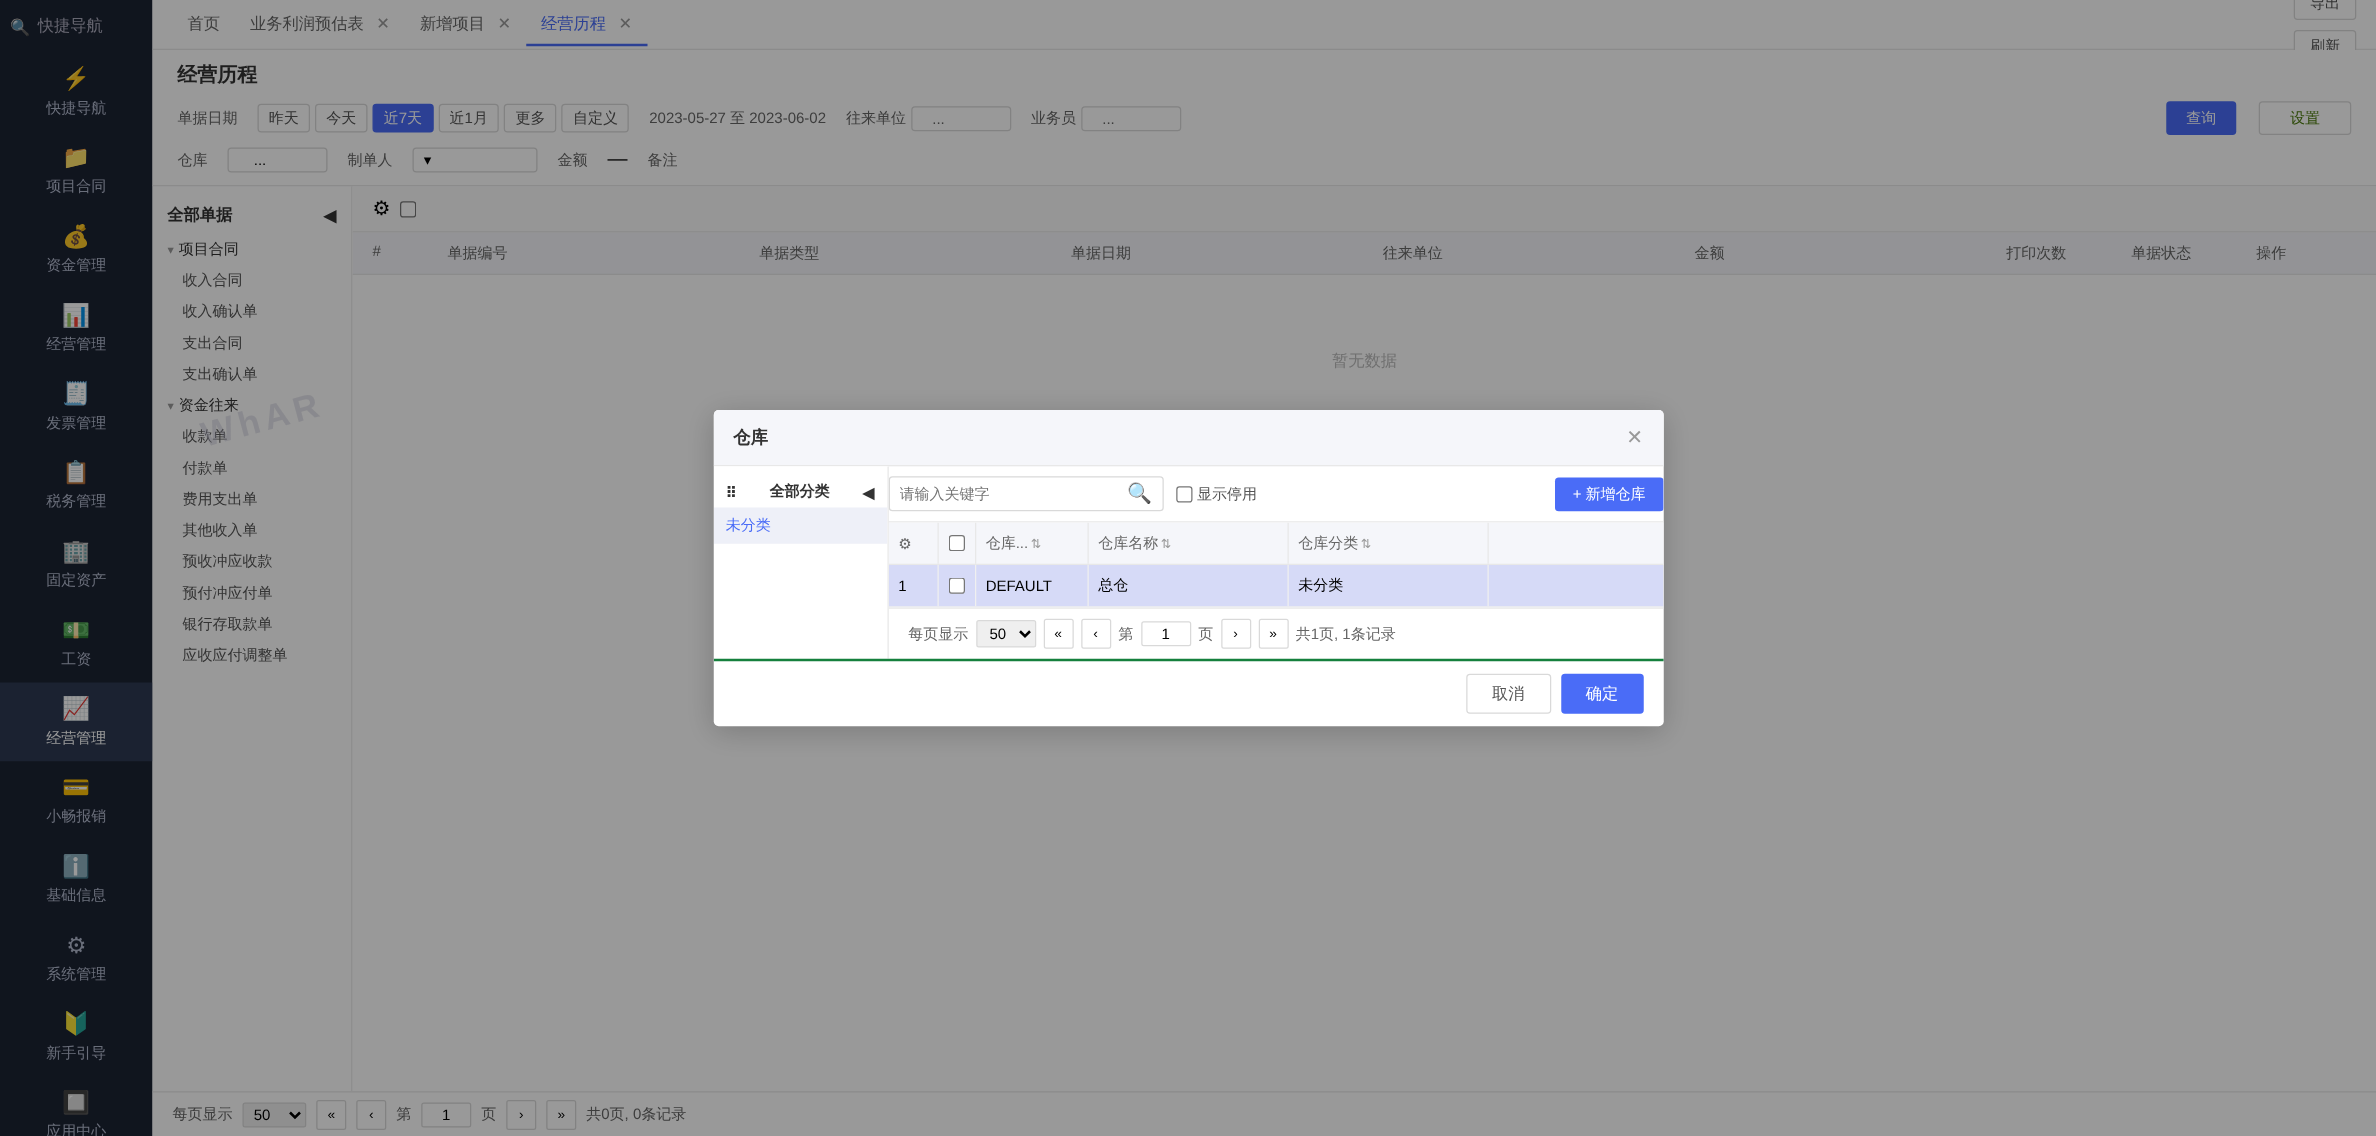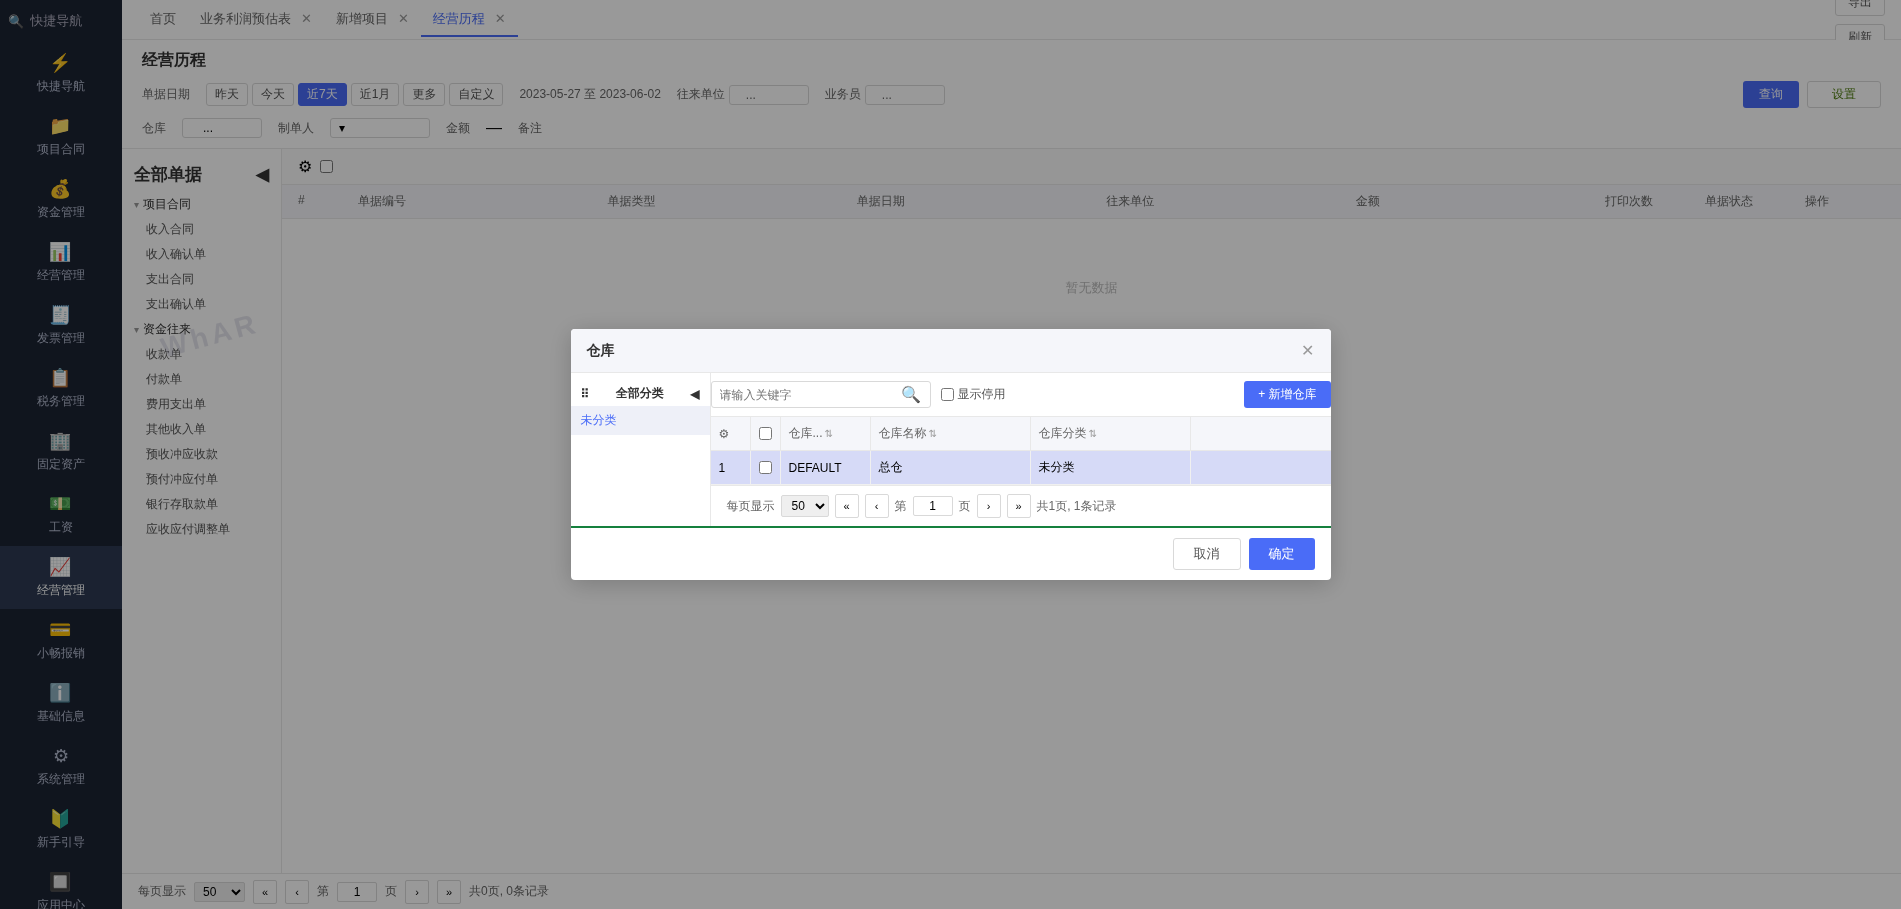--- a/index.html
+++ b/index.html
@@ -161,21 +161,21 @@
       background: #fff;
       border-right: 1px solid #e8e8e8;
       overflow-y: auto;
       padding: 8px 0;
     }
     .content-sidebar-header {
       display: flex;
       align-items: center;
       justify-content: space-between;
       padding: 6px 12px;
-      font-size: 17px;
+      font-size: 13px;
       font-weight: 600;
       color: #333;
     }
     .nav-group-title {
       font-size: 12px;
       color: #333;
       padding: 4px 12px;
       cursor: pointer;
       display: flex;
       align-items: center;
@@ -543,21 +543,21 @@
       </div>
       <span class="filter-date-range">2023-05-27 至 2023-06-02</span>
       <div class="filter-select">
         <span>往来单位</span>
         <span style="border:1px solid #d9d9d9;padding:2px 16px;border-radius:3px;background:#fff;min-width:80px;font-size:12px;">...</span>
       </div>
       <div class="filter-select">
         <span>业务员</span>
         <span style="border:1px solid #d9d9d9;padding:2px 16px;border-radius:3px;background:#fff;min-width:80px;font-size:12px;">...</span>
       </div>
-      <div style="margin-left:auto;display:flex;gap:8px;">
+      <div style="margin-left:auto;display:flex;gap:18px;">
         <button class="btn-query">查询</button>
         <button class="btn-setting">设置</button>
       </div>
     </div>
 
     <div class="filter-row2">
       <span class="filter-label">仓库</span>
       <span style="border:1px solid #d9d9d9;padding:2px 20px;border-radius:3px;background:#fff;min-width:80px;font-size:12px;">...</span>
       <span class="filter-label">制单人</span>
       <span style="border:1px solid #d9d9d9;padding:2px 20px 2px 8px;border-radius:3px;background:#fff;min-width:100px;font-size:12px;position:relative;">▾</span>

